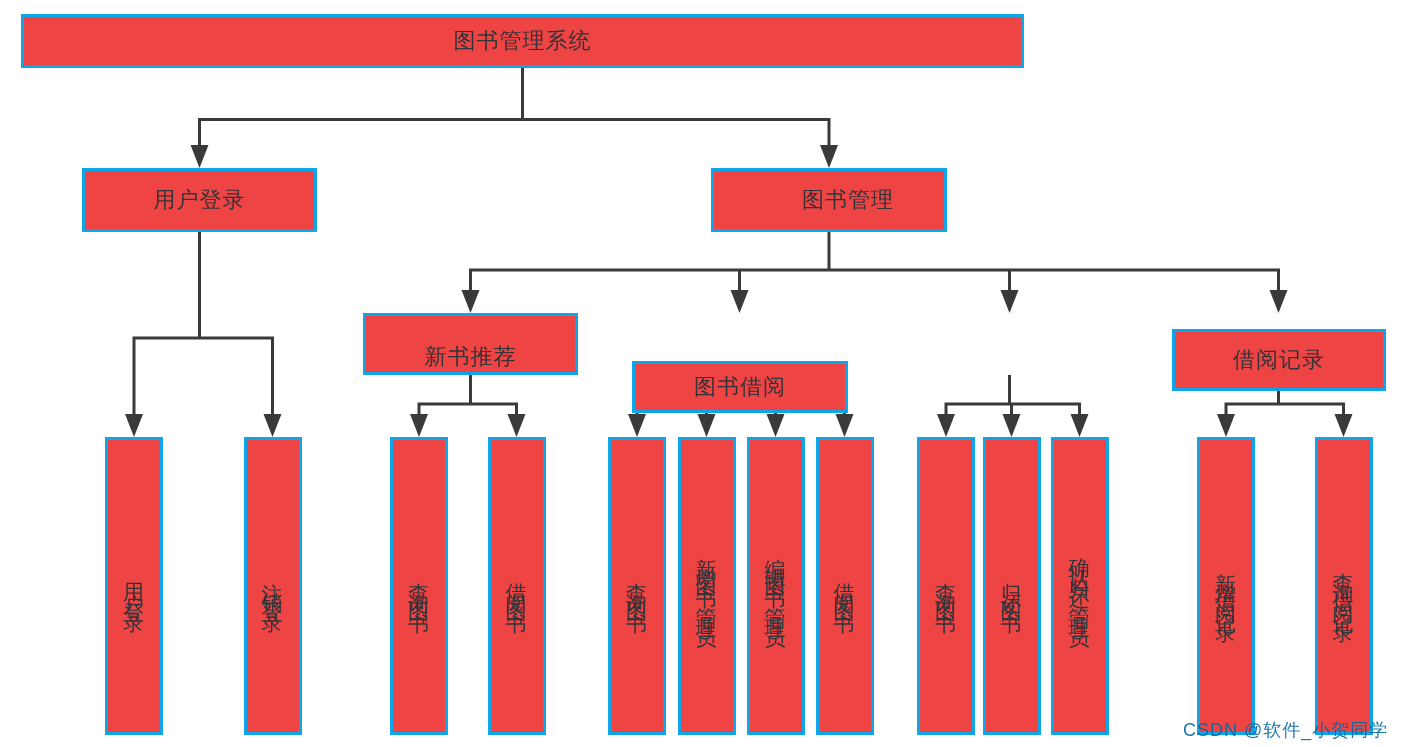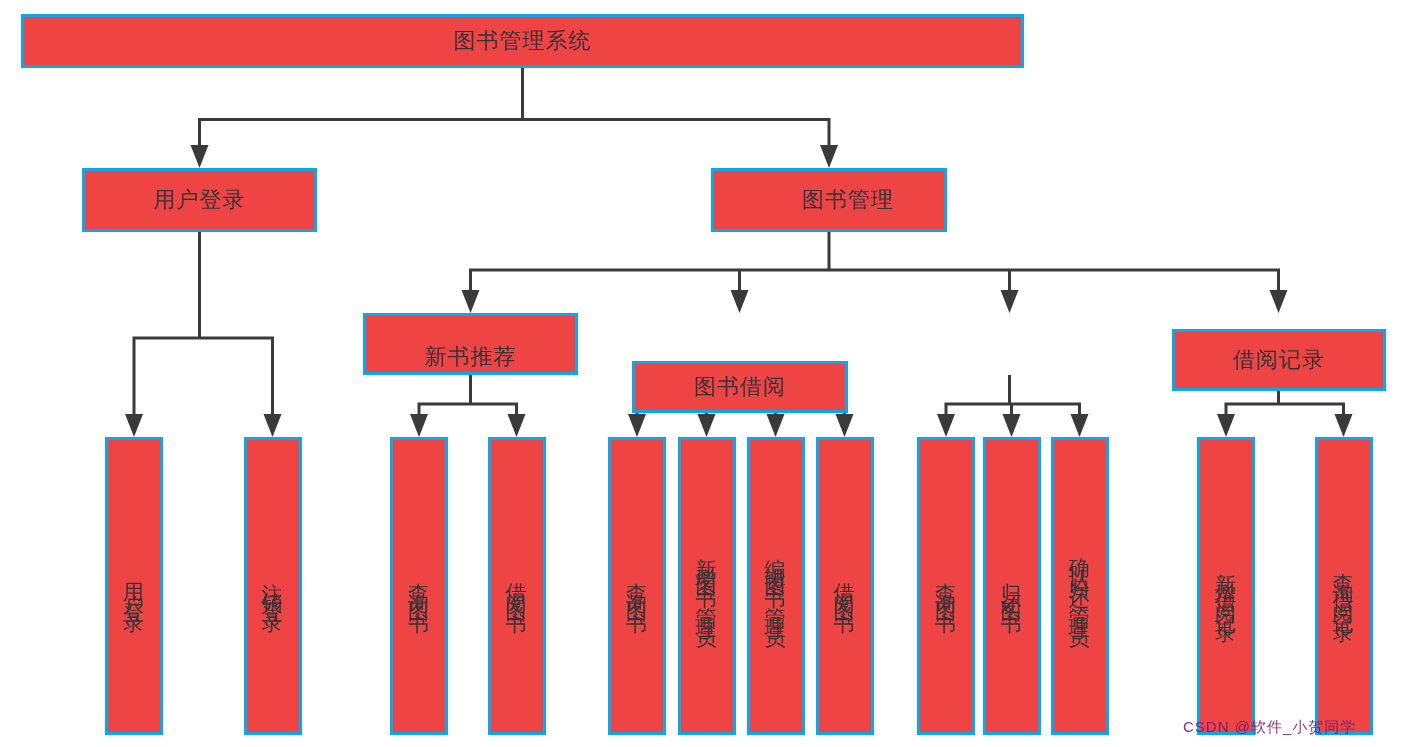--- a/index.html
+++ b/index.html
@@ -36,22 +36,22 @@
     text-orientation: mixed;
     font-size: 21px;
     letter-spacing: 10px;
     line-height: 1;
     white-space: nowrap;
   }
   .watermark {
     position: absolute;
     left: 1183px;
     top: 718px;
-    font-size: 15px;
-    color: #701a75;
+    font-size: 18px;
+    color: #0369a1;
     letter-spacing: 1px;
     white-space: nowrap;
     opacity: 0.9;
     z-index: 5;
   }
 </style>
 </head>
 <body>
 
 <div id="canvas">

